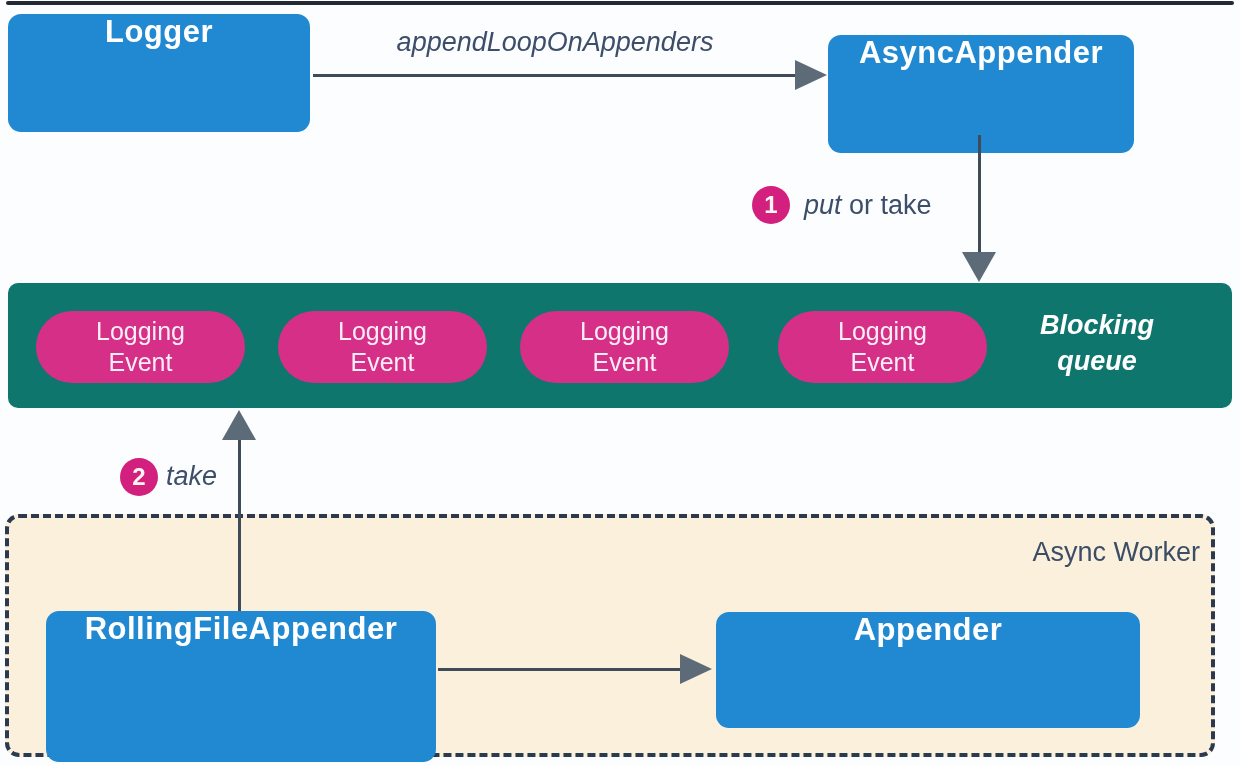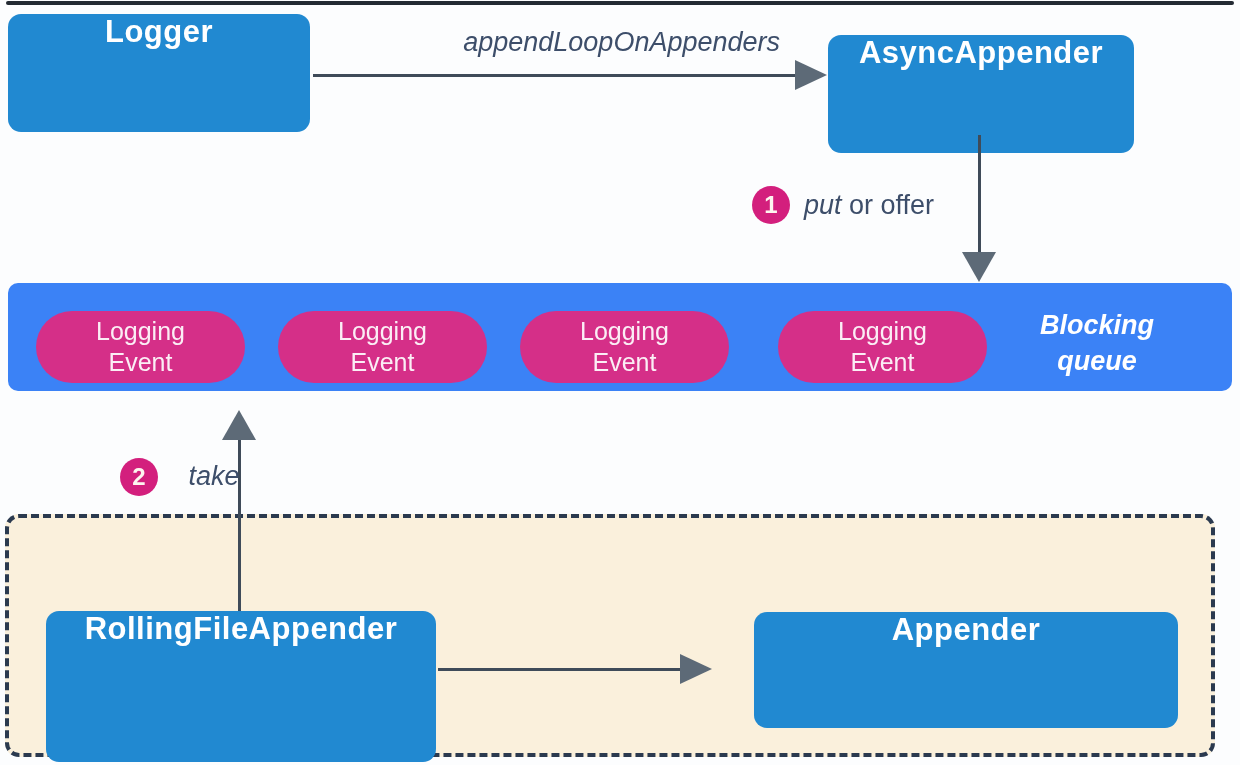--- a/index.html
+++ b/index.html
@@ -30,21 +30,21 @@
     align-items: flex-start;
     justify-content: center;
     color: #ffffff;
     font-weight: bold;
     font-size: 31px;
     letter-spacing: 0.5px;
   }
   .node-logger              { left: 8px;   top: 14px;  width: 302px; height: 118px; }
   .node-async-appender      { left: 828px; top: 13px;  width: 306px; height: 118px; margin-top: 22px; }
   .node-rolling-file        { left: 46px;  top: 611px; width: 390px; height: 151px; }
-  .node-appender            { left: 716px; top: 612px; width: 424px; height: 116px; margin-left: 38px; }
+  .node-appender            { left: 716px; top: 612px; width: 424px; height: 116px; }
 
   
   .line-h { position: absolute; height: 3px; background: #3f4b59; }
   .line-v { position: absolute; width: 3px;  background: #3f4b59; }
   .head-right {
     position: absolute; width: 0; height: 0;
     border-top: 15px solid transparent;
     border-bottom: 15px solid transparent;
     border-left: 32px solid #5d6a77;
   }
@@ -59,43 +59,43 @@
     border-left: 17px solid transparent;
     border-right: 17px solid transparent;
     border-bottom: 30px solid #5d6a77;
   }
 
   .edge-label {
     position: absolute;
     color: #3d4e6a;
     font-size: 27px;
     font-style: italic;
-    text-align: right;
+    text-align: center;
   }
   .roman { font-style: normal; }
 
   .step-circle {
     position: absolute;
     width: 38px; height: 38px;
     border-radius: 50%;
     background: #d31f7d;
     color: #fdf5ef;
     font-weight: bold;
     font-size: 24px;
     display: flex;
     align-items: center;
     justify-content: center;
   }
 
   
   .queue-band {
     position: absolute;
     left: 8px; top: 283px;
-    width: 1224px; height: 108px;
-    background: #3b82f6;
+    width: 1224px; height: 125px;
+    background: #0f766e;
     border-radius: 10px;
   }
   .event-pill {
     position: absolute;
     top: 28px;
     width: 209px; height: 72px;
     background: #d52f88;
     border-radius: 36px;
     display: flex;
     align-items: center;
@@ -161,21 +161,21 @@
   <div class="head-right" style="left:795px; top:60px;"></div>
 
   <div class="node node-async-appender">
     <span>AsyncAppender</span>
   </div>
 
   <div class="line-v" style="left:978px; top:135px; height:120px;"></div>
   <div class="head-down" style="left:962px; top:252px;"></div>
   <div class="step-circle" style="left:752px; top:186px;">1</div>
   <div class="edge-label" style="left:804px; top:190px; width:170px; text-align:left;">
-    <span>put</span><span class="roman"> or offer</span>
+    <span>put</span><span class="roman"> or take</span>
   </div>
 
   <div class="queue-band">
     <div class="event-pill pill-0">
       <span>Logging
 Event</span>
     </div>
     <div class="event-pill pill-1">
       <span>Logging
 Event</span>
@@ -188,25 +188,26 @@
       <span>Logging
 Event</span>
     </div>
     <div class="queue-title">
       <span>Blocking
 queue</span>
     </div>
   </div>
 
   <div class="worker-region"></div>
+  <div class="worker-label">Async Worker</div>
 
   <div class="line-v" style="left:238px; top:438px; height:173px;"></div>
   <div class="head-up" style="left:222px; top:410px;"></div>
   <div class="step-circle" style="left:120px; top:458px;">2</div>
-  <div class="edge-label" style="left:166px; top:461px; width:80px; text-align:center;margin-left:8px;">take</div>
+  <div class="edge-label" style="left:166px; top:461px; width:80px; text-align:left;">take</div>
 
   <div class="node node-rolling-file">
     <span>RollingFileAppender</span>
   </div>
 
   <div class="line-h" style="left:438px; top:668px; width:246px;"></div>
   <div class="head-right" style="left:680px; top:654px;"></div>
 
   <div class="node node-appender">
     <span>Appender</span>

